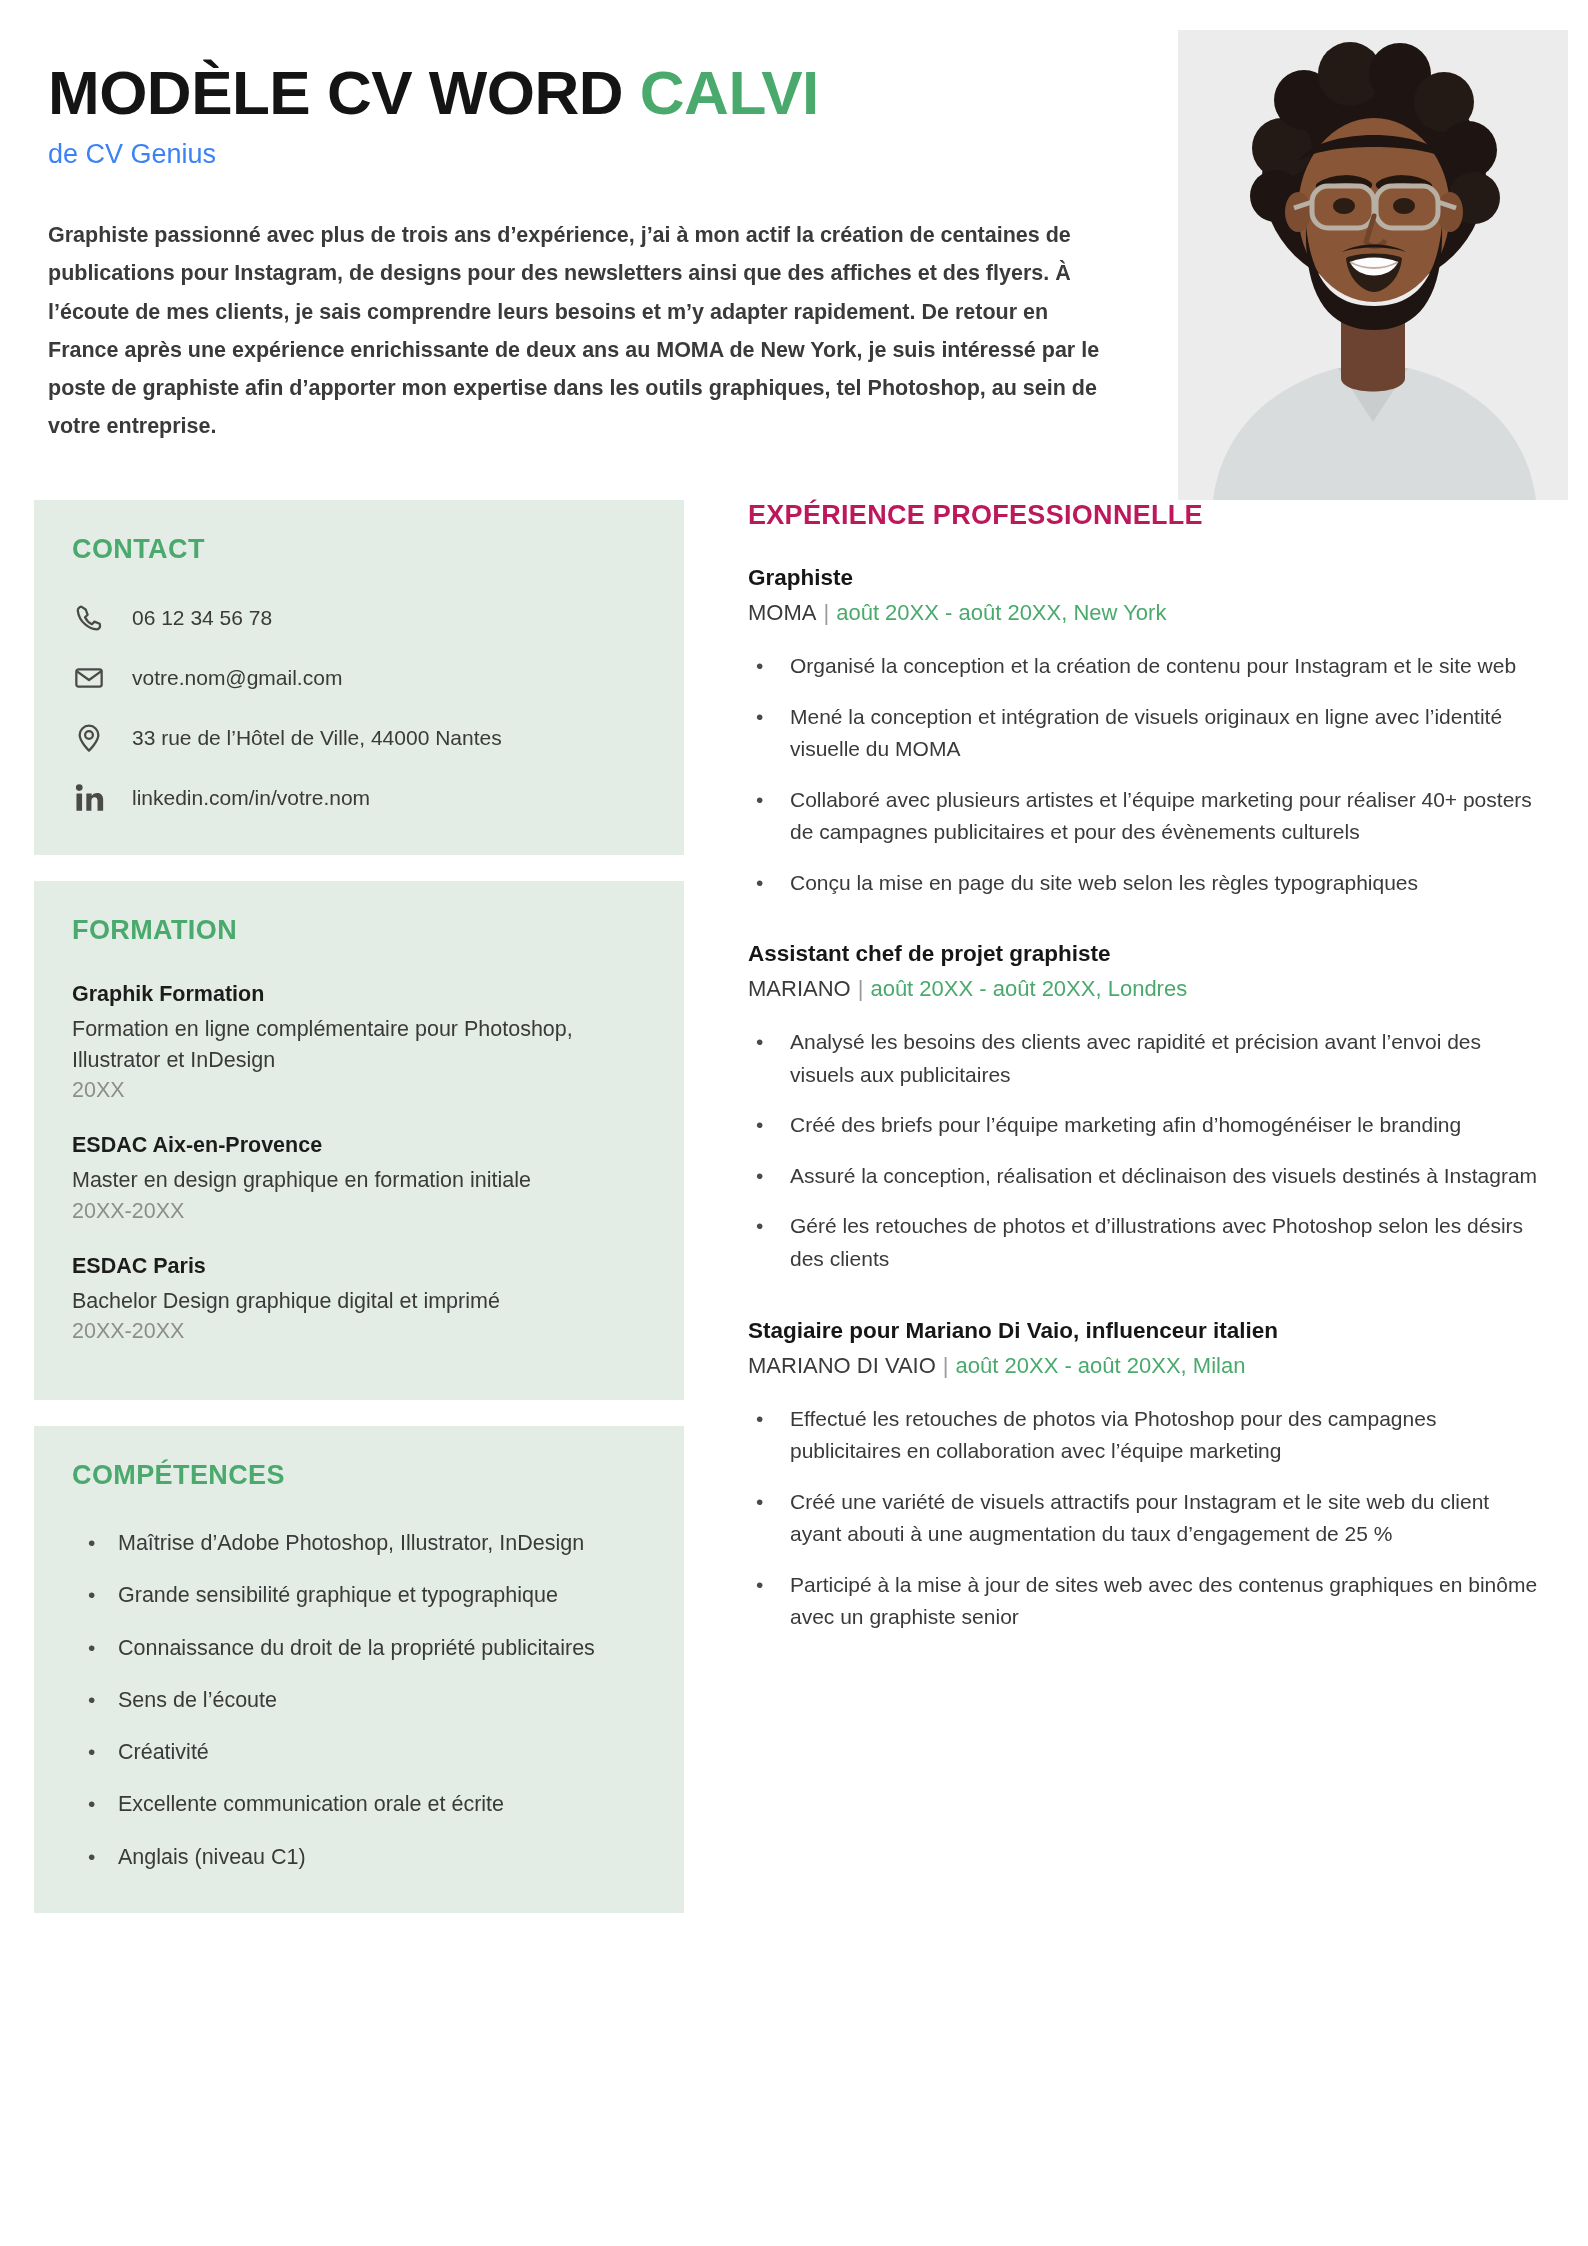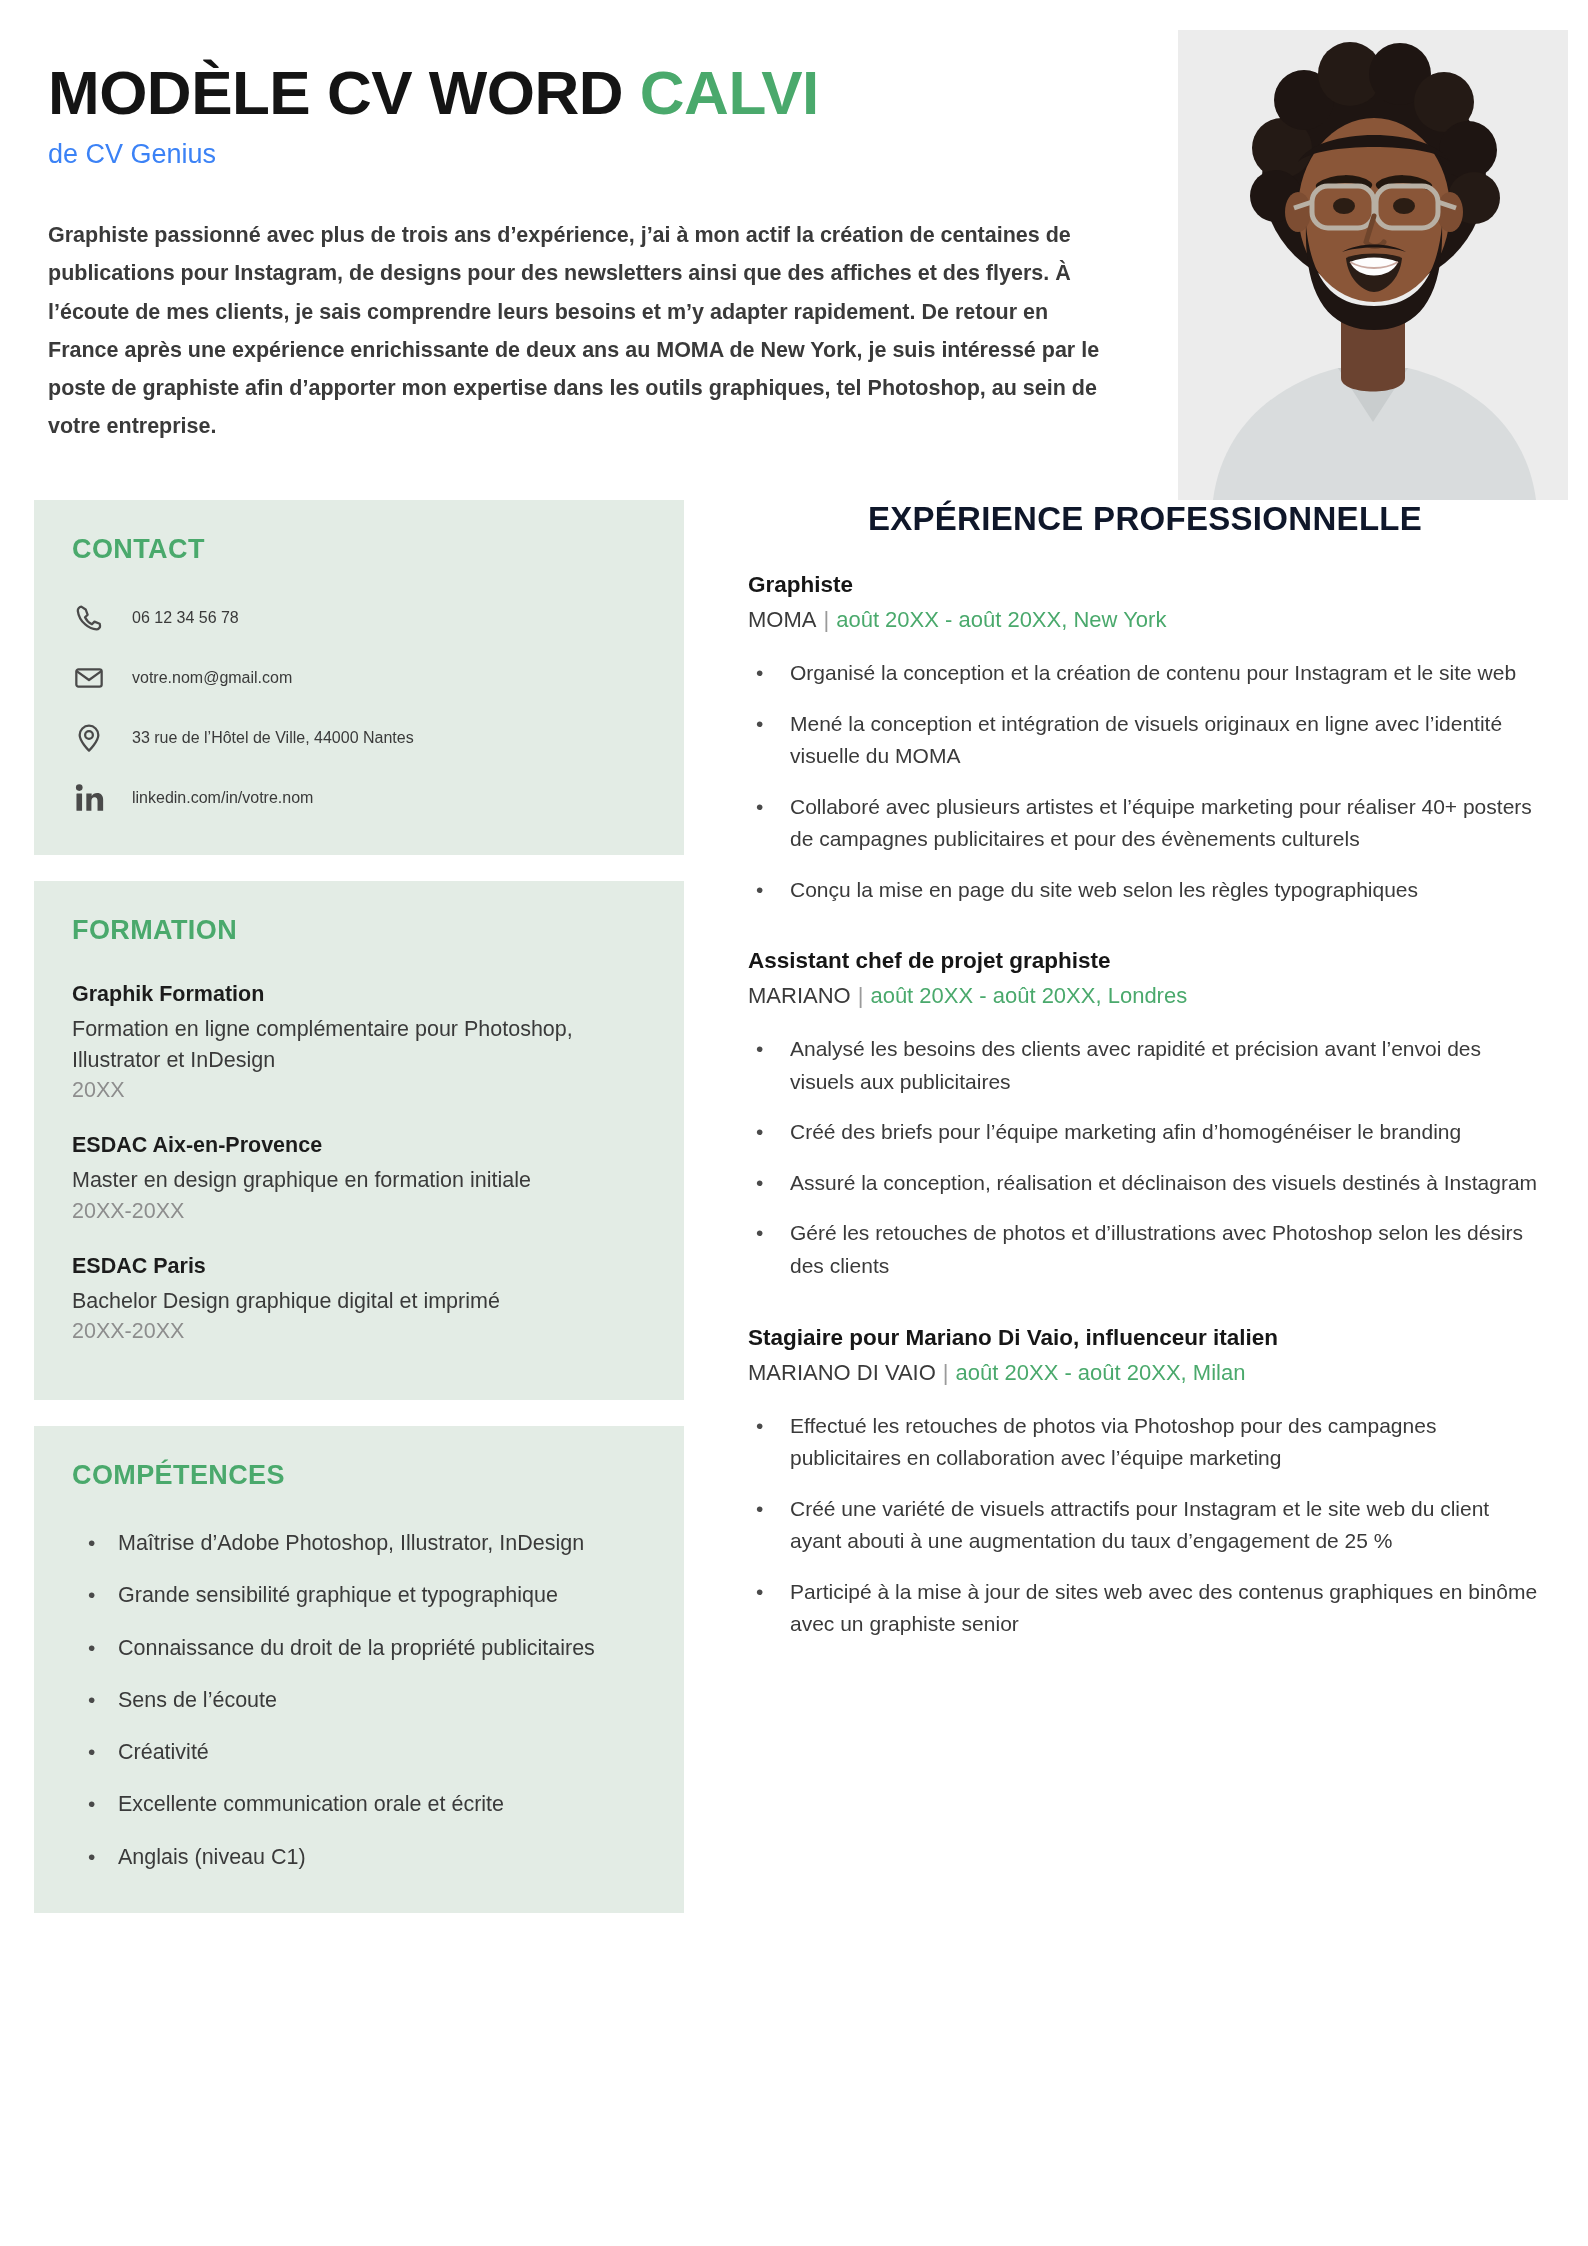--- a/index.html
+++ b/index.html
@@ -96,21 +96,21 @@
   
   .contact-list { display: flex; flex-direction: column; gap: 26px; }
   .contact-row { display: flex; align-items: center; gap: 26px; }
   .contact-icon {
     width: 34px; height: 34px;
     flex: 0 0 34px;
     display: flex; align-items: center; justify-content: center;
     color: #4a4a4a;
   }
   .contact-icon svg { width: 32px; height: 32px; display: block; }
-  .contact-text { font-size: 16px; color: #3a3a3a; }
+  .contact-text { font-size: 21px; color: #3a3a3a; }
 
   
   .edu-item { margin-bottom: 30px; }
   .edu-item:last-child { margin-bottom: 16px; }
   .edu-school { font-size: 21.5px; font-weight: bold; color: #1c1c1c; margin-bottom: 7px; }
   .edu-degree { font-size: 21.5px; color: #3a3a3a; line-height: 1.42; }
   .edu-date { font-size: 21.5px; color: #8d8d8d; margin-top: 3px; }
 
   
   .skill-list { display: flex; flex-direction: column; gap: 20px; }
@@ -119,26 +119,25 @@
     flex: 0 0 46px;
     font-size: 21px;
     color: #4a4a4a;
     line-height: 1.5;
     padding-left: 16px;
   }
   .skill-text { font-size: 21.5px; color: #3a3a3a; line-height: 1.5; }
 
   
   .section-title {
-    color: #0f172a;
-    font-size: 33px;
+    color: #be185d;
+    font-size: 27px;
     font-weight: bold;
     letter-spacing: 0.3px;
     margin-bottom: 34px;
-    text-align: center;
   }
 
   .job { margin-bottom: 42px; }
   .job:last-child { margin-bottom: 0; }
 
   .job-role {
     font-size: 22.5px;
     font-weight: bold;
     color: #161616;
     margin-bottom: 9px;

